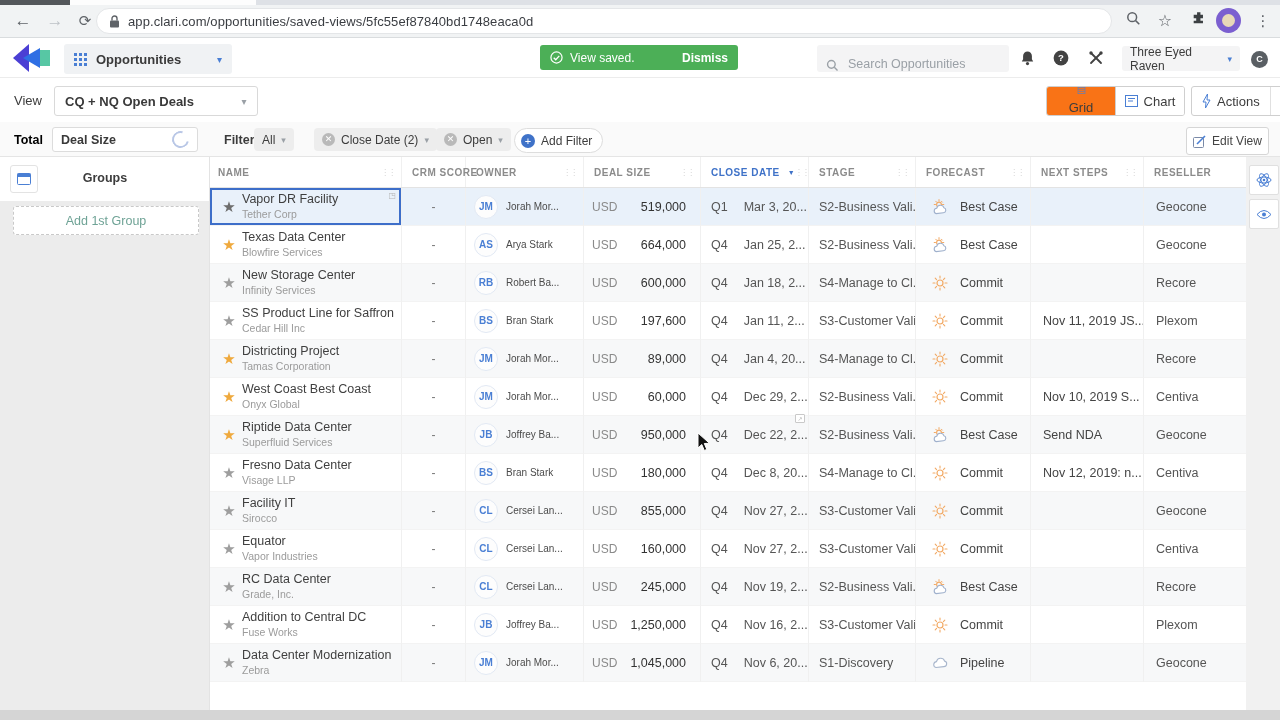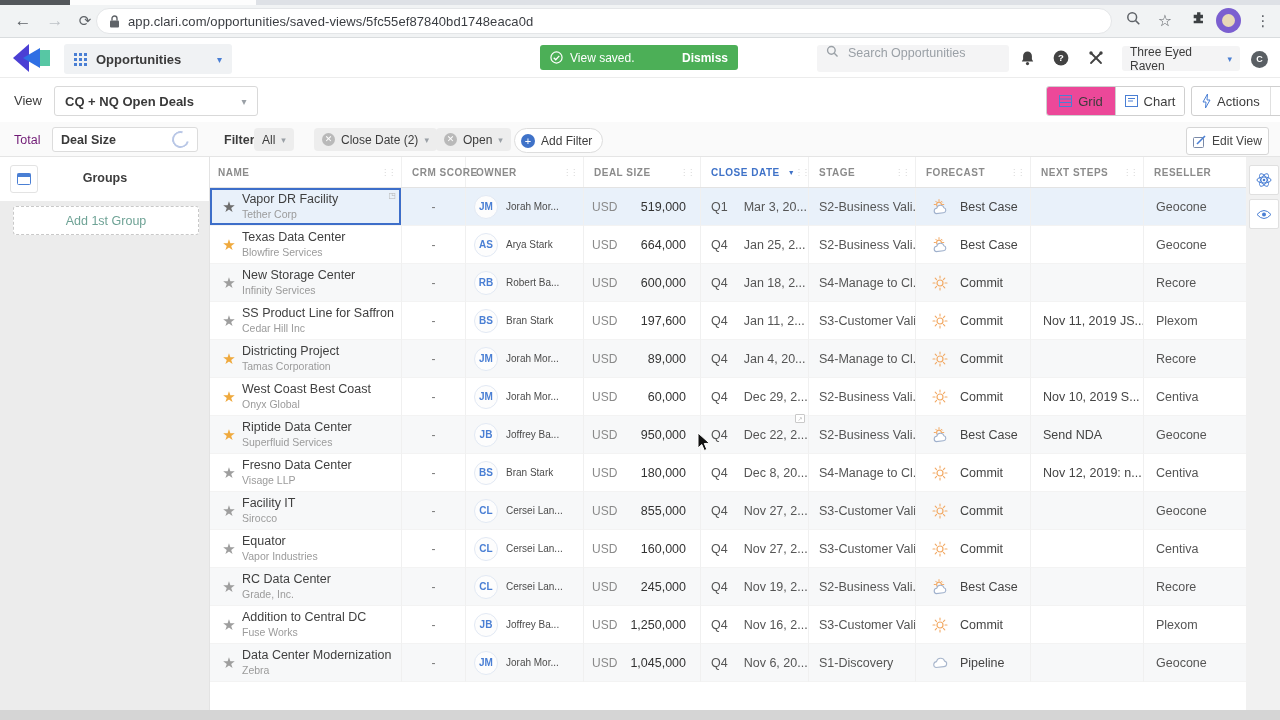--- a/index.html
+++ b/index.html
@@ -17,44 +17,44 @@
   #chrome-avatar{top:3px;left:1216px;width:25px;height:25px;border-radius:50%;background:#7b5fd0;}
   #chrome-avatar i{position:absolute;left:6px;top:6px;width:13px;height:13px;border-radius:50%;background:#e8d9b8;}
   
   #appbar{top:38px;left:0;width:1280px;height:40px;background:#fff;border-bottom:1px solid #ececec;}
   #nav-pill{top:6px;left:64px;height:30px;width:168px;background:#f0f2f4;border-radius:3px;display:flex;align-items:center;padding:0 10px;cursor:pointer;}
   #nav-pill .lbl{font-size:13px;font-weight:700;color:#3a3a3a;margin-left:9px;}
   #nav-pill .caret{margin-left:auto;color:#4a7fd4;font-size:10px;}
   #toast{top:7px;left:540px;height:25px;width:198px;background:#4caf57;border-radius:3px;display:flex;align-items:center;color:#fff;padding:0 10px;}
   #toast .msg{font-size:12px;margin-left:7px;}
   #toast .dismiss{margin-left:auto;font-size:12px;font-weight:700;cursor:pointer;}
-  #searchbox{top:7px;left:817px;width:192px;height:27px;background:#f4f4f5;border-radius:3px;display:flex;align-items:flex-start;padding:0 9px;}
+  #searchbox{top:7px;left:817px;width:192px;height:27px;background:#f4f4f5;border-radius:3px;display:flex;align-items:flex-end;padding:0 9px;}
   #searchbox input{border:none;background:transparent;outline:none;font-size:12.5px;color:#555;margin-left:7px;width:150px;font-family:inherit;}
   #searchbox input::placeholder{color:#9aa0a6;}
   .hdr-ic{position:absolute;top:12px;}
   #user-pill{top:8px;left:1122px;height:25px;width:118px;background:#f4f4f5;border-radius:3px;display:flex;align-items:center;padding:0 8px;cursor:pointer;}
   #user-pill .lbl{font-size:12px;color:#3c3c3c;}
   #user-pill .caret{margin-left:auto;color:#4a7fd4;font-size:9px;}
   #chat-circle{top:13px;left:1251px;width:17px;height:17px;border-radius:50%;background:#5a5f64;color:#fff;font-size:9px;font-weight:700;text-align:center;line-height:17px;}
   
   #viewbar{top:78px;left:0;width:1280px;height:44px;background:#fff;}
   #viewbar .view-lbl{position:absolute;left:14px;top:15px;font-size:13px;color:#3c3c3c;}
   #view-select{top:8px;left:54px;width:204px;height:30px;border:1px solid #d9d9d9;border-radius:3px;background:#fff;display:flex;align-items:center;cursor:pointer;}
   #view-select .val{font-size:13px;font-weight:700;color:#3a3a3a;padding-left:10px;}
   #view-select .caretbox{margin-left:auto;width:26px;height:100%;display:flex;align-items:center;justify-content:center;color:#9aa0a6;font-size:10px;}
   #seg{top:8px;left:1046px;height:30px;display:flex;border:1px solid #cfcfcf;border-radius:3px;overflow:hidden;}
   .seg-btn{width:68px;display:flex;align-items:center;justify-content:center;gap:6px;font-size:13px;color:#3c3c3c;background:#fff;cursor:pointer;}
-  .seg-btn.sel{background:#ec4899;}
+  .seg-btn.sel{background:#f97316;flex-direction:column;}
   .seg-btn + .seg-btn{border-left:1px solid #cfcfcf;}
   #actions{top:8px;left:1191px;height:30px;display:flex;border:1px solid #cfcfcf;border-radius:3px;background:#fff;overflow:hidden;}
   #actions .main{display:flex;align-items:center;gap:6px;padding:0 10px;font-size:13px;color:#3c3c3c;cursor:pointer;}
   #actions .caretbox{width:24px;display:flex;align-items:center;justify-content:center;border-left:1px solid #e0e0e0;color:#9aa0a6;font-size:9px;cursor:pointer;}
   
   #filterbar{top:122px;left:0;width:1280px;height:35px;background:#fafafa;border-bottom:1px solid #e5e5e5;}
-  #filterbar .t-lbl{position:absolute;left:14px;top:11px;font-size:12.5px;font-weight:400;color:#701a75;}
+  #filterbar .t-lbl{position:absolute;left:14px;top:11px;font-size:12.5px;font-weight:700;color:#000000;}
   #total-input{top:5px;left:52px;width:146px;height:25px;background:#fff;border:1px solid #dcdcdc;border-radius:3px;display:flex;align-items:center;padding:0 8px;}
   #total-input .val{font-size:12.5px;font-weight:700;color:#3a3a3a;}
   #spinner{margin-left:auto;width:13px;height:13px;border:2px solid #b9c7e6;border-right-color:transparent;border-radius:50%;transform:rotate(-30deg);}
   #filterbar .f-lbl{position:absolute;left:224px;top:11px;font-size:12.5px;font-weight:700;color:#3c3c3c;}
   .pill{position:absolute;top:6px;height:23px;background:#ededed;border-radius:4px;display:flex;align-items:center;padding:0 8px;gap:6px;font-size:12px;color:#3c3c3c;cursor:pointer;}
   .pill .caret{color:#9aa0a6;font-size:9px;}
   .pill .xc{width:13px;height:13px;border-radius:50%;background:#b9b9b9;color:#fff;font-size:9px;line-height:13px;text-align:center;}
   #add-filter{position:absolute;top:6px;left:514px;height:23px;background:#fff;border:1px solid #ddd;border-radius:13px;display:flex;align-items:center;padding:0 10px 0 6px;gap:6px;font-size:12px;color:#3c3c3c;cursor:pointer;}
   #add-filter .pc{width:14px;height:14px;border-radius:50%;background:#3f72c8;color:#fff;font-size:11px;line-height:14px;text-align:center;}
   #edit-view{position:absolute;top:5px;left:1186px;height:26px;width:81px;background:#fff;border:1px solid #d6d6d6;border-radius:3px;display:flex;align-items:center;justify-content:center;gap:6px;font-size:12px;color:#444;cursor:pointer;}

